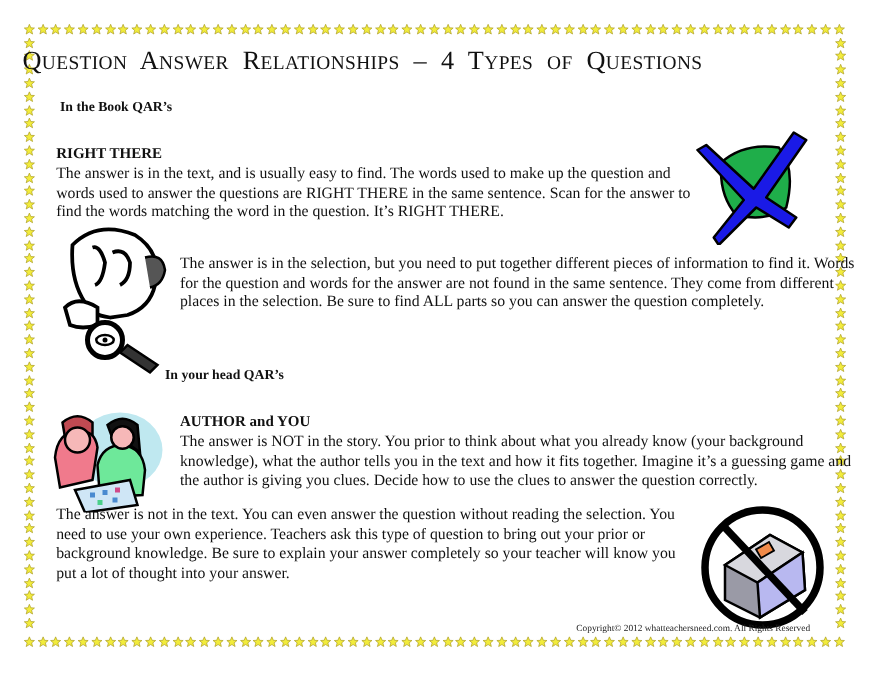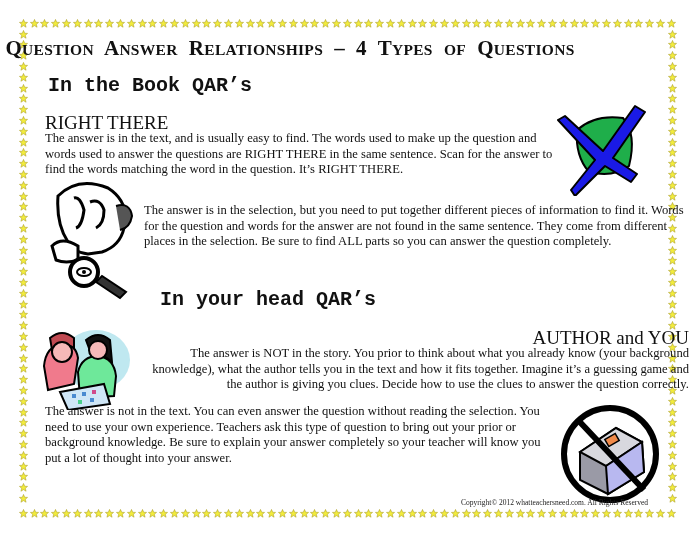--- a/index.html
+++ b/index.html
@@ -1,26 +1,26 @@
 <!DOCTYPE html>
 <html><head>
 <meta charset="utf-8">
 <style>
   html, body { margin:0; padding:0; background:#ffffff; }
   body { width:700px; height:540px; position:relative; overflow:hidden; font-family:"Liberation Serif", serif; color:#111; }
   .star-row { position:absolute; display:flex; }
   .star-col { position:absolute; display:flex; flex-direction:column; }
   .star { width:10.8px; height:10.8px; display:flex; align-items:center; justify-content:center; }
   .star svg { width:9px; height:9px; display:block; }
-  .title { position:absolute; left:0; width:580px; top:36px; text-align:center; font-family:"Liberation Serif", serif; font-weight:bold; font-size:21px; letter-spacing:0.3px; }
+  .title { position:absolute; left:0; width:580px; top:36px; text-align:center; font-family:"Liberation Serif", serif; font-weight:normal; font-size:21px; letter-spacing:0.3px; }
   .title .big { font-size:21px; }
   .title .small { font-size:15.5px; }
   .block { position:absolute; }
-  .h2 { font-weight:bold; font-size:20px; line-height:18px;font-family:Liberation Mono, monospace; }
-  .h3 { font-weight:normal; font-size:19px; line-height:17px; }
+  .h2 { font-weight:bold; font-size:11px; line-height:18px; }
+  .h3 { font-weight:bold; font-size:12px; line-height:17px; }
   .p { font-size:12.6px; line-height:15.5px; }
   .copyright { position:absolute; left:461px; top:498px; font-size:7.5px; color:#222; }
   .art { position:absolute; }
 </style>
 </head>
 <body>
 
 <div class="star-row" style="left:18px; top:18px;" id="border-top">
     <span class="star">
       <svg viewBox="0 0 20 20">
@@ -1112,39 +1112,39 @@
   <circle cx="46" cy="96" r="14" fill="#fff" stroke="#000" stroke-width="4"></circle>
   <ellipse cx="46" cy="96" rx="7" ry="4" fill="none" stroke="#000" stroke-width="2"></ellipse>
   <circle cx="46" cy="96" r="2" fill="#000"></circle>
   <path d="M58 106 L82 122 L88 116 L64 100 Z" fill="#333" stroke="#000" stroke-width="2"></path>
 </svg>
 
 <div class="block" style="left:144px; top:203px; width:545px;">
   <div class="p">The answer is in the selection, but you need to put together different pieces of information to find it. Words for the question and words for the answer are not found in the same sentence.  They come from different places in the selection. Be sure to find ALL parts so you can answer the question completely.</div>
 </div>
 
-<div class="block h2" style="left:160px; top:291px;">In your head QAR’s</div>
+<div class="block h2" style="left:132px; top:291px;">In your head QAR’s</div>
 
 <svg class="art" style="left:36px; top:326px;" width="100" height="84" viewBox="0 0 100 84">
   <ellipse cx="60" cy="34" rx="34" ry="30" fill="#bfe8f0"></ellipse>
   <path d="M8 40 Q10 20 26 18 Q40 18 42 32 L38 58 L12 64 Z" fill="#f07a8c" stroke="#000" stroke-width="2"></path>
   <path d="M14 12 Q26 2 38 12 L38 22 Q26 14 16 24 Z" fill="#c04a52" stroke="#000" stroke-width="2"></path>
   <circle cx="26" cy="26" r="10" fill="#f6b8b8" stroke="#000" stroke-width="2"></circle>
   <path d="M42 46 Q46 30 62 30 Q78 32 80 50 L78 70 L44 72 Z" fill="#6ee89a" stroke="#000" stroke-width="2"></path>
   <path d="M50 14 Q62 4 74 14 L76 36 L68 30 L56 30 Z" fill="#111" stroke="#000" stroke-width="2"></path>
   <circle cx="62" cy="24" r="9" fill="#f6b8b8" stroke="#000" stroke-width="2"></circle>
   <path d="M24 66 L68 58 L74 78 L32 84 Z" fill="#cfe6f6" stroke="#000" stroke-width="2"></path>
   <rect x="36" y="68" width="4" height="4" fill="#4a8ad0"></rect>
     <rect x="46" y="66" width="4" height="4" fill="#4a8ad0"></rect>
     <rect x="56" y="64" width="4" height="4" fill="#d04a8a"></rect>
     <rect x="42" y="74" width="4" height="4" fill="#4ad08a"></rect>
     <rect x="54" y="72" width="4" height="4" fill="#4a8ad0"></rect>
 </svg>
 
-<div class="block" style="left:144px; top:329px; width:545px;text-align:right;">
+<div class="block" style="left:144px; top:329px; width:545px;">
   <div class="h3">AUTHOR and YOU</div>
   <div class="p">The answer is NOT in the story.  You prior to think about what you already know (your background knowledge), what the author tells you in the text and how it fits together. Imagine it’s a guessing game and the author is giving you clues.  Decide how to use the clues to answer the question correctly.</div>
 </div>
 
 <div class="block" style="left:45px; top:404px; width:500px;">
   <div class="p">The answer is not in the text.  You can even answer the question without reading the selection.  You need to use your own experience.  Teachers ask this type of question to bring out your prior or background knowledge. Be sure to explain your answer completely so your teacher will know you put a lot of thought into your answer.</div>
 </div>
 
 <svg class="art" style="left:558px; top:402px;" width="104" height="104" viewBox="0 0 104 104">
   <path d="M22 50 L58 26 L84 40 L86 70 L50 92 L22 78 Z" fill="#9a9aa6" stroke="#000" stroke-width="2"></path>

